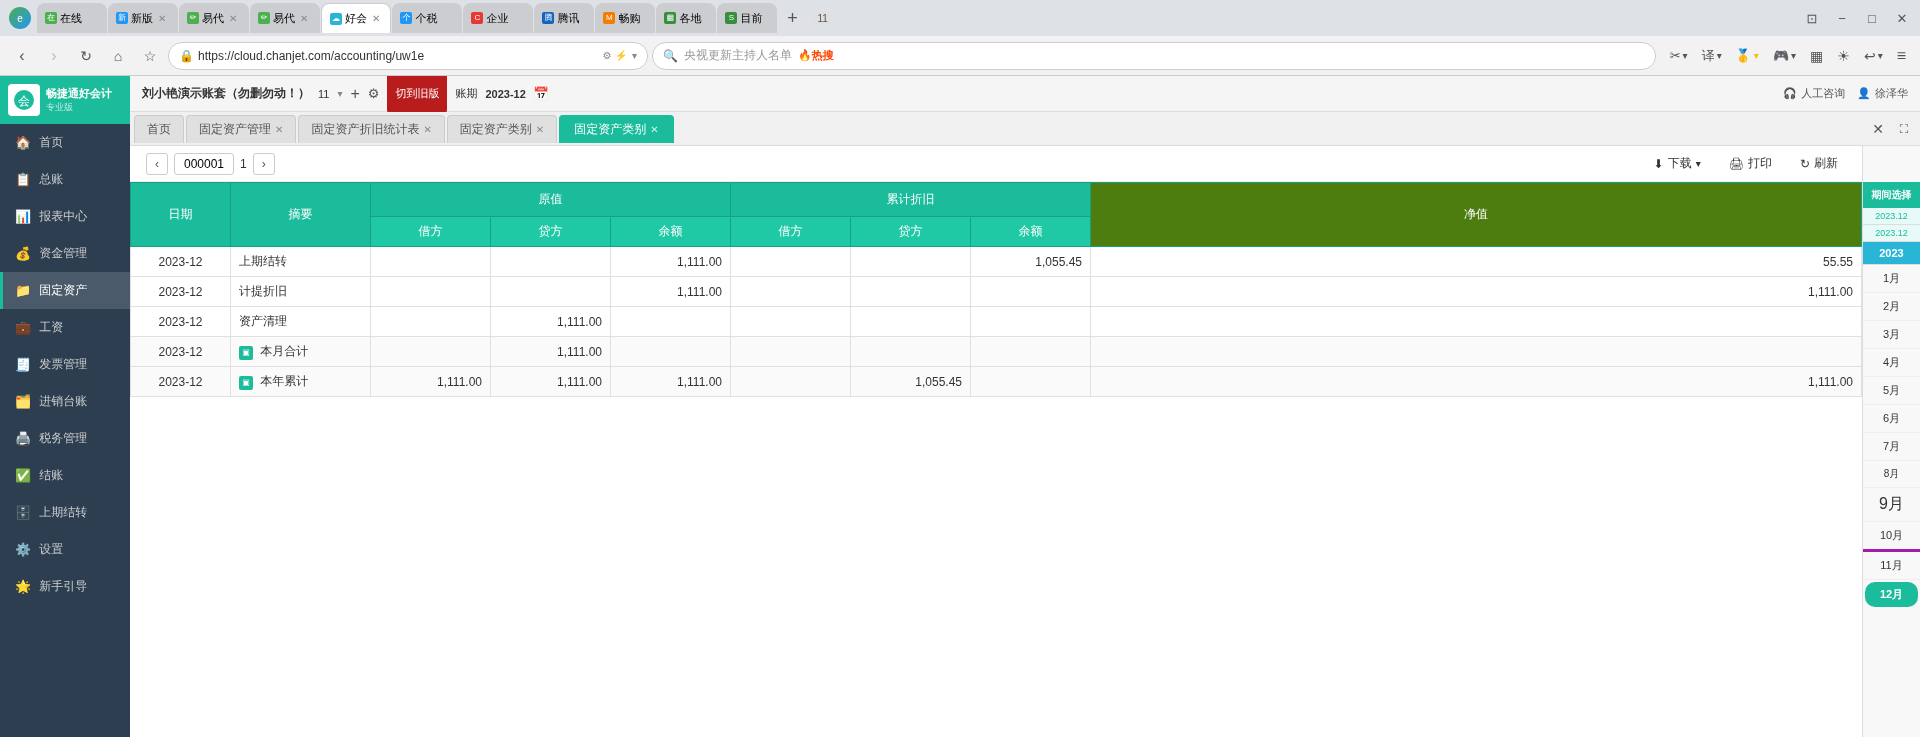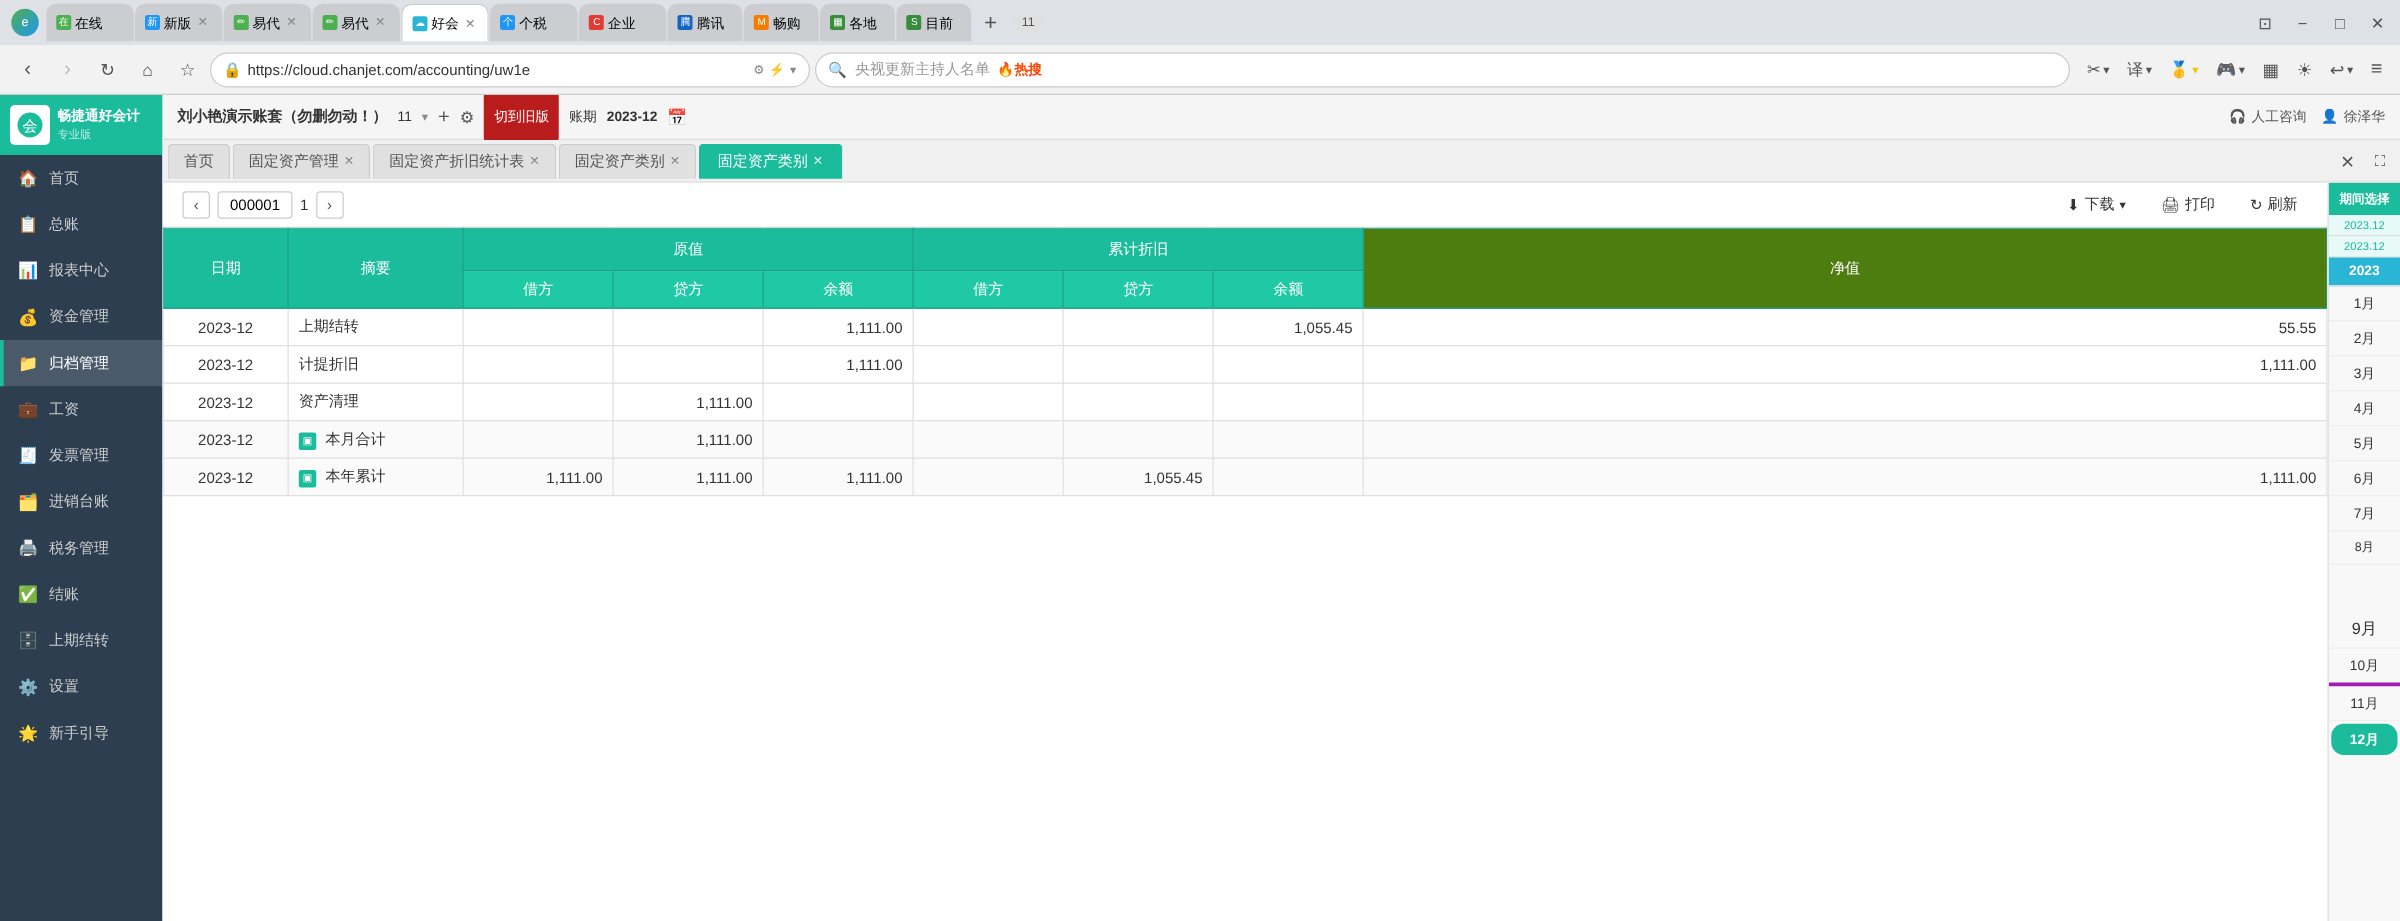--- a/index.html
+++ b/index.html
@@ -138,21 +138,21 @@
       <div style="display:flex;align-items:center;gap:8px;padding:10px 12px;cursor:pointer;color:#ccc;font-size:12px;border-left:3px solid transparent;">
         <span style="font-size:13px;">📊</span>
         <span>报表中心</span>
       </div>
       <div style="display:flex;align-items:center;gap:8px;padding:10px 12px;cursor:pointer;color:#ccc;font-size:12px;border-left:3px solid transparent;">
         <span style="font-size:13px;">💰</span>
         <span>资金管理</span>
       </div>
       <div style="display:flex;align-items:center;gap:8px;padding:10px 12px;cursor:pointer;color:#fff;font-size:12px;border-left:3px solid #1abc9c;background:rgba(255,255,255,0.15);">
         <span style="font-size:13px;">📁</span>
-        <span>归档管理</span>
+        <span>固定资产</span>
       </div>
       <div style="display:flex;align-items:center;gap:8px;padding:10px 12px;cursor:pointer;color:#ccc;font-size:12px;border-left:3px solid transparent;">
         <span style="font-size:13px;">💼</span>
         <span>工资</span>
       </div>
       <div style="display:flex;align-items:center;gap:8px;padding:10px 12px;cursor:pointer;color:#ccc;font-size:12px;border-left:3px solid transparent;">
         <span style="font-size:13px;">🧾</span>
         <span>发票管理</span>
       </div>
       <div style="display:flex;align-items:center;gap:8px;padding:10px 12px;cursor:pointer;color:#ccc;font-size:12px;border-left:3px solid transparent;">
@@ -343,33 +343,33 @@
                 <td style="border:1px solid #e0e0e0;padding:6px 8px;font-size:12px;color:#333;text-align:right;"></td>
                 <td style="border:1px solid #e0e0e0;padding:6px 8px;font-size:12px;color:#333;text-align:right;">1,111.00</td>
               </tr>
             </tbody>
           </table>
         </div>
 
       </div>
 
       <div style="width:58px;background:#f8f8f8;border-left:1px solid #ddd;display:flex;flex-direction:column;overflow-y:auto;">
-        <div style="background:#1abc9c;color:#fff;text-align:center;padding:6px 2px;font-size:10px;font-weight:bold;">期间选择</div>
+        <div style="background:#1abc9c;color:#fff;text-align:center;padding:6px 2px;font-size:10px;font-weight:bold;margin-top:36px;">期间选择</div>
         <div style="background:#e8faf7;padding:3px 2px;text-align:center;font-size:9px;color:#1abc9c;border-bottom:1px solid #ddd;cursor:pointer;">2023.12</div>
         <div style="background:#e8faf7;padding:3px 2px;text-align:center;font-size:9px;color:#1abc9c;border-bottom:1px solid #ddd;cursor:pointer;">2023.12</div>
         <div style="background:#29b6d6;color:#fff;padding:5px 4px;text-align:center;cursor:pointer;font-size:11px;font-weight:bold;border-bottom:1px solid #ddd;">2023</div>
         <div style="padding:6px 4px;text-align:center;cursor:pointer;font-size:11px;color:#333;border-bottom:1px solid #eee;">1月</div>
         <div style="padding:6px 4px;text-align:center;cursor:pointer;font-size:11px;color:#333;border-bottom:1px solid #eee;">2月</div>
         <div style="padding:6px 4px;text-align:center;cursor:pointer;font-size:11px;color:#333;border-bottom:1px solid #eee;">3月</div>
         <div style="padding:6px 4px;text-align:center;cursor:pointer;font-size:11px;color:#333;border-bottom:1px solid #eee;">4月</div>
         <div style="padding:6px 4px;text-align:center;cursor:pointer;font-size:11px;color:#333;border-bottom:1px solid #eee;">5月</div>
         <div style="padding:6px 4px;text-align:center;cursor:pointer;font-size:11px;color:#333;border-bottom:1px solid #eee;">6月</div>
         <div style="padding:6px 4px;text-align:center;cursor:pointer;font-size:11px;color:#333;border-bottom:1px solid #eee;">7月</div>
         <div style="padding:6px 4px;text-align:center;cursor:pointer;font-size:10px;color:#333;border-bottom:1px solid #eee;">8月</div>
-        <div style="padding:6px 4px;text-align:center;cursor:pointer;font-size:13px;color:#333;border-bottom:1px solid #eee;margin-top:36px;">9月</div>
+        <div style="padding:6px 4px;text-align:center;cursor:pointer;font-size:16px;color:#333;border-bottom:1px solid #eee;">9月</div>
         <div style="padding:6px 4px;text-align:center;cursor:pointer;font-size:11px;color:#333;border-bottom:3px solid #a21caf;">10月</div>
         <div style="padding:6px 4px;text-align:center;cursor:pointer;font-size:11px;color:#333;border-bottom:1px solid #eee;">11月</div>
         <div style="padding:5px 4px;text-align:center;cursor:pointer;font-size:11px;color:#fff;background:#1abc9c;border-radius:10px;margin:2px;font-weight:bold;">12月</div>
       </div>
 
     </div>
   </div>
 </div>
 
 </body></html>

